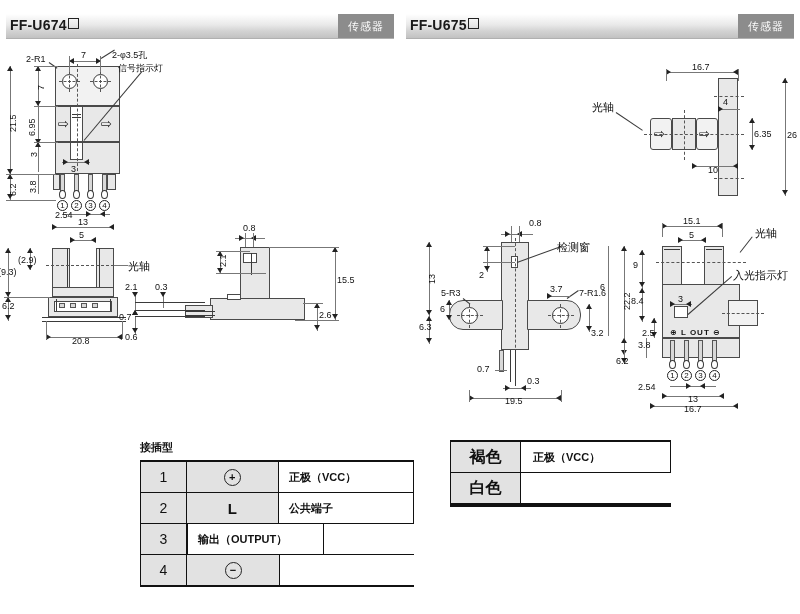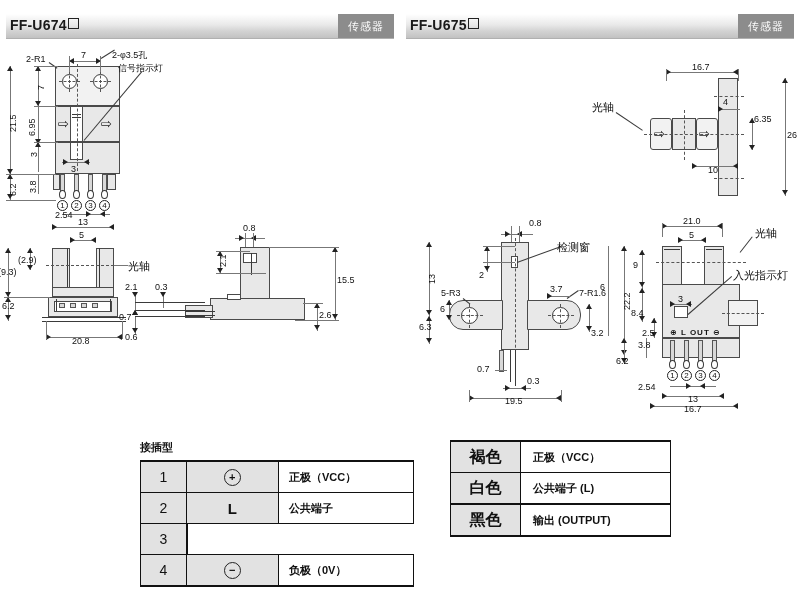--- a/index.html
+++ b/index.html
@@ -314,31 +314,31 @@
         <div class="cell c-sym">L</div>
         <div class="vsep"></div>
         <div class="cell c-desc">公共端子</div>
       </div>
       <div class="rowline"></div>
 
       <div style="display:flex;">
         <div class="cell c-idx">3</div>
         <div class="vsep"></div>
         <div class="vsep"></div>
+        <div class="cell c-desc">输出（OUTPUT）</div>
       </div>
       <div class="rowline"></div>
 
       <div style="display:flex;">
         <div class="cell c-idx">4</div>
         <div class="vsep"></div>
         <div class="cell c-sym">
             <span class="sym-circ">−</span>
           </div>
         <div class="vsep"></div>
-        <div class="cell c-desc">负极（0V）</div>
       </div>
       <div class="rowline thick"></div>
     </div>
   </div>
 </div>
 
 <div class="panel right">
 
   <div class="hdr">
     <div class="hdr-title">
@@ -372,21 +372,21 @@
     <div class="lbl" style="left:-38px;top:48px;">光轴</div>
     <div class="ln" style="left:-14px;top:60px;width:32px;height:1px;transform:rotate(34deg);transform-origin:left;"></div>
 
     <div class="ln ln-h thin" style="left:88px;top:57px;width:22px;"></div>
     <div class="arrowhead ar-r" style="left:88px;top:54px;"></div>
     <div class="dim" style="left:93px;top:45px;">4</div>
 
     <div class="ln ln-v thin" style="left:122px;top:66px;height:32px;"></div>
     <div class="arrowhead ar-u" style="left:119px;top:66px;"></div>
     <div class="arrowhead ar-d" style="left:119px;top:93px;"></div>
-    <div class="dim" style="left:124px;top:62px;">6.35</div>
+    <div class="dim" style="left:124px;top:77px;">6.35</div>
 
     <div class="ln ln-v thin" style="left:155px;top:26px;height:118px;"></div>
     <div class="arrowhead ar-u" style="left:152px;top:26px;"></div>
     <div class="arrowhead ar-d" style="left:152px;top:138px;"></div>
     <div class="dim" style="left:157px;top:78px;">26</div>
 
     <div class="ln ln-h thin" style="left:62px;top:114px;width:46px;"></div>
     <div class="arrowhead ar-r" style="left:62px;top:111px;"></div>
     <div class="arrowhead ar-l" style="left:103px;top:111px;"></div>
     <div class="dim" style="left:78px;top:113px;">10</div>
@@ -470,21 +470,21 @@
     <div class="dim" style="left:100px;top:184px;">19.5</div>
     <div class="ln ln-v thin" style="left:64px;top:178px;height:12px;"></div>
     <div class="ln ln-v thin" style="left:156px;top:178px;height:12px;"></div>
   </div>
 
   <div class="dw" style="left:200px;top:212px;width:200px;height:195px;">
 
     <div class="ln ln-h thin" style="left:62px;top:14px;width:60px;"></div>
     <div class="arrowhead ar-r" style="left:62px;top:11px;"></div>
     <div class="arrowhead ar-l" style="left:117px;top:11px;"></div>
-    <div class="dim" style="left:83px;top:4px;">21.0</div>
+    <div class="dim" style="left:83px;top:4px;">15.1</div>
     <div class="ln ln-v thin" style="left:62px;top:11px;height:14px;"></div>
     <div class="ln ln-v thin" style="left:122px;top:11px;height:14px;"></div>
 
     <div class="ln ln-h thin" style="left:78px;top:28px;width:28px;"></div>
     <div class="arrowhead ar-r" style="left:78px;top:25px;"></div>
     <div class="arrowhead ar-l" style="left:101px;top:25px;"></div>
     <div class="dim" style="left:89px;top:18px;">5</div>
 
     <div class="body-fill" style="left:62px;top:34px;width:20px;height:42px;"></div>
     <div class="body-fill" style="left:104px;top:34px;width:20px;height:42px;"></div>
@@ -519,21 +519,21 @@
     <div class="ln" style="left:88px;top:102px;width:58px;height:1px;transform:rotate(-41deg);transform-origin:left;"></div>
 
     <div class="ln ln-v thin" style="left:42px;top:38px;height:38px;"></div>
     <div class="arrowhead ar-u" style="left:39px;top:38px;"></div>
     <div class="arrowhead ar-d" style="left:39px;top:70px;"></div>
     <div class="dim" style="left:33px;top:48px;">9</div>
 
     <div class="ln ln-v thin" style="left:42px;top:76px;height:34px;"></div>
     <div class="arrowhead ar-u" style="left:39px;top:76px;"></div>
     <div class="arrowhead ar-d" style="left:39px;top:104px;"></div>
-    <div class="dim" style="left:31px;top:96px;">8.4</div>
+    <div class="dim" style="left:31px;top:84px;">8.4</div>
 
     <div class="ln ln-h thin" style="left:70px;top:92px;width:22px;"></div>
     <div class="arrowhead ar-r" style="left:70px;top:89px;"></div>
     <div class="arrowhead ar-l" style="left:86px;top:89px;"></div>
     <div class="dim" style="left:78px;top:82px;">3</div>
 
     <div class="ln ln-v thin" style="left:54px;top:106px;height:20px;"></div>
     <div class="arrowhead ar-u" style="left:51px;top:106px;"></div>
     <div class="arrowhead ar-d" style="left:51px;top:120px;"></div>
     <div class="dim" style="left:42px;top:116px;">2.5</div>
@@ -577,30 +577,24 @@
       <div style="display:flex;">
         <div class="cell c-col">褐色</div>
         <div class="vsep"></div>
         <div class="cell c-col2">正极（VCC）</div>
       </div>
       <div class="rowline"></div>
 
       <div style="display:flex;">
         <div class="cell c-col">白色</div>
         <div class="vsep"></div>
-        <div class="cell c-col2">公共端子 (L)</div>
       </div>
       <div class="rowline"></div>
 
       <div style="display:flex;">
         <div class="vsep"></div>
       </div>
       <div class="rowline"></div>
 
-      <div style="display:flex;">
-        <div class="cell c-col">黑色</div>
-        <div class="vsep"></div>
-        <div class="cell c-col2">输出 (OUTPUT)</div>
-      </div>
       <div class="rowline thick"></div>
     </div>
   </div>
 </div>
 
 </body></html>

